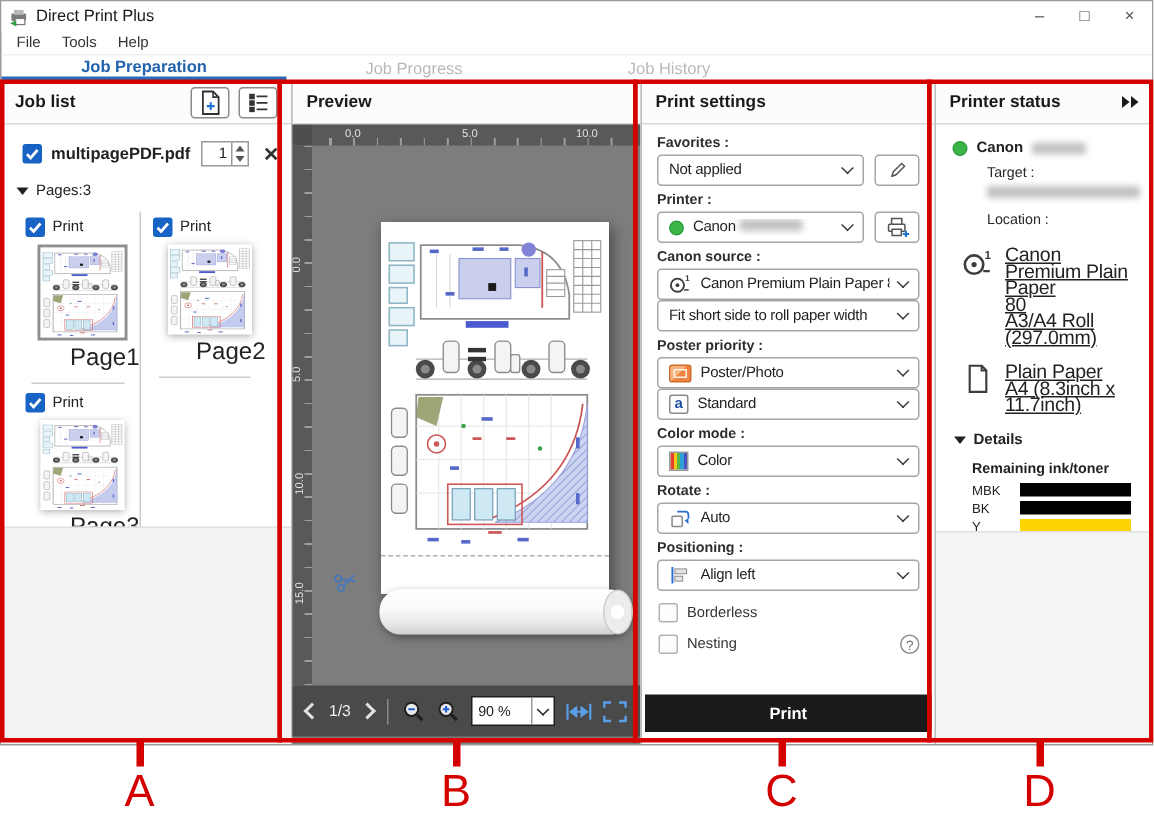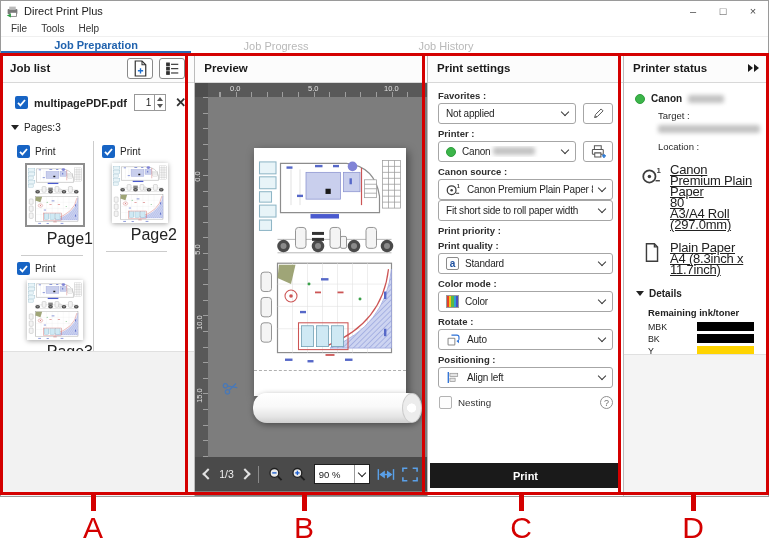--- a/index.html
+++ b/index.html
@@ -110,21 +110,21 @@
   .st-body { padding:10px 8px 0 11px; font-size:9.5px; }
   .st-printer { display:flex; align-items:center; gap:6px; font-size:10px; font-weight:bold; }
   .blur { background:#c2c2c2; filter:blur(2px); border-radius:2px; height:8px; display:inline-block; }
   .st-sub { margin:6px 0 0 23px; color:#2a2a2a; }
   .media-row { display:flex; gap:7px; margin:12px 0 0 6px; }
   .media-ic { width:22px; flex:none; padding-top:1px; }
   .media-txt { font-size:13px; line-height:11px; letter-spacing:-0.2px; color:#222;text-decoration:underline; }
   .st-details { display:flex; align-items:center; gap:5px; margin:13px 0 0 1px; font-size:10px; font-weight:bold; }
   .ink-title { margin:8px 0 4px 13px; font-size:9.5px; font-weight:bold; }
   .ink-row { display:flex; align-items:center; margin:0 6px 3px 13px; height:9px; }
-  .ink-name { width:49px; font-size:8.8px; color:#222; }
+  .ink-name { width:32px; font-size:8.8px; color:#222; }
   .ink-bar { flex:1; height:9px; }
   .waiting-label { margin:10px 0 0 13px; font-size:9.5px; font-weight:bold; }
   .waiting-val { margin:4px 0 0 13px; font-size:9.5px; }
   .st-footer { position:absolute; top:300px; left:0; right:0; bottom:0; background:#f4f4f4; border-top:1px solid #e0e0e0; }
 
   
   .overlay { position:absolute; inset:0; pointer-events:none; z-index:50; }
   .ann-rect { position:absolute; border:3px solid #d40000; }
   #annA { left:0;   top:53px; width:188px; height:442px; }
   #annB { left:185px; top:53px; width:240px; height:442px; }
@@ -492,23 +492,27 @@
             </svg>
           <span class="sel-text">Canon Premium Plain Paper 80 A3/A4</span>
           <span class="chev"></span>
         </div>
 
         <div class="select">
           <span class="sel-text">Fit short side to roll paper width</span>
           <span class="chev"></span>
         </div>
 
-        <div class="ps-label">Print priority :</div>
-
-        <div class="ps-label">Print quality :</div>
+        <div class="ps-label">Poster priority :</div>
+        <div class="select">
+          <span class="photo-ic mini-ic"></span>
+          <span class="sel-text">Poster/Photo</span>
+          <span class="chev"></span>
+        </div>
+
         <div class="select">
           <span class="qual-a mini-ic">a</span>
           <span class="sel-text">Standard</span>
           <span class="chev"></span>
         </div>
 
         <div class="ps-label">Color mode :</div>
         <div class="select">
           <span class="rainbow mini-ic"></span>
           <span class="sel-text">Color</span>
@@ -530,20 +534,24 @@
         <div class="select">
           <svg class="mini-ic" width="15" height="13" viewBox="0 0 22 20">
             <line x1="3" y1="1.5" x2="3" y2="18.5" stroke="#2a6fd6" stroke-width="2"></line>
             <rect x="5.5" y="3.5" width="12" height="5" fill="#e4e4e4" stroke="#8a8a8a"></rect>
             <rect x="5.5" y="11" width="8" height="5" fill="#e4e4e4" stroke="#8a8a8a"></rect>
           </svg>
           <span class="sel-text">Align left</span>
           <span class="chev"></span>
         </div>
 
+        <div class="ps-check">
+          <span class="cb un"></span>
+          <span>Borderless</span>
+        </div>
         <div class="ps-check">
           <span class="cb un"></span>
           <span>Nesting</span>
           <span class="help">?</span>
         </div>
       </div>
       <div class="print-btn">Print</div>
     </div>
 
     <div class="panel" id="panelD">

